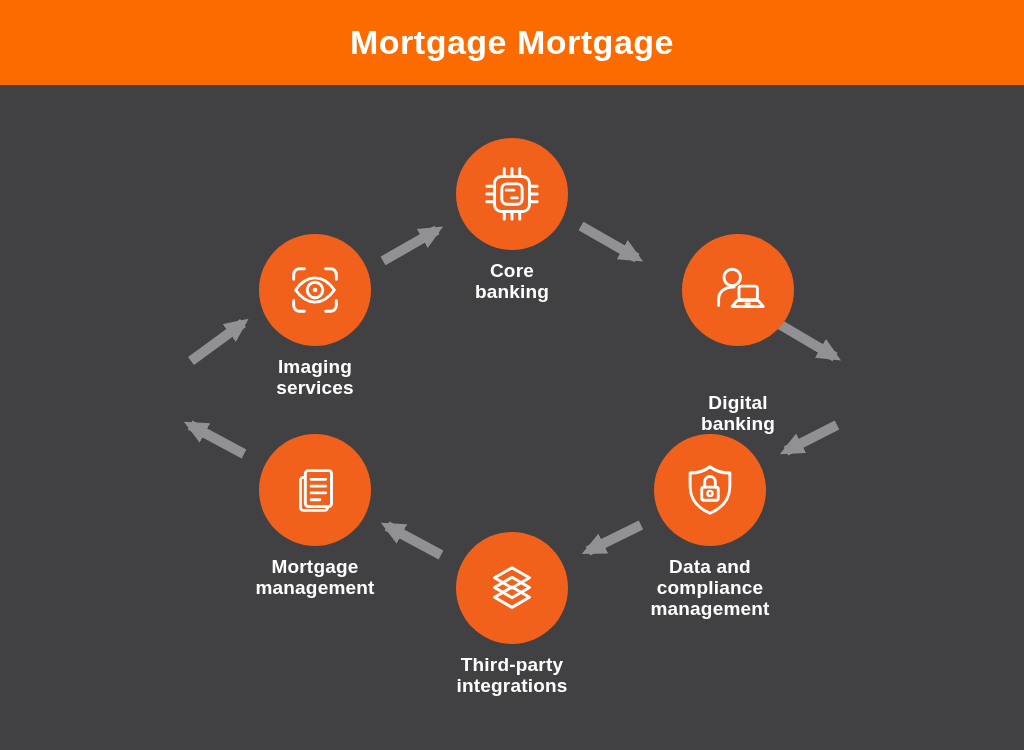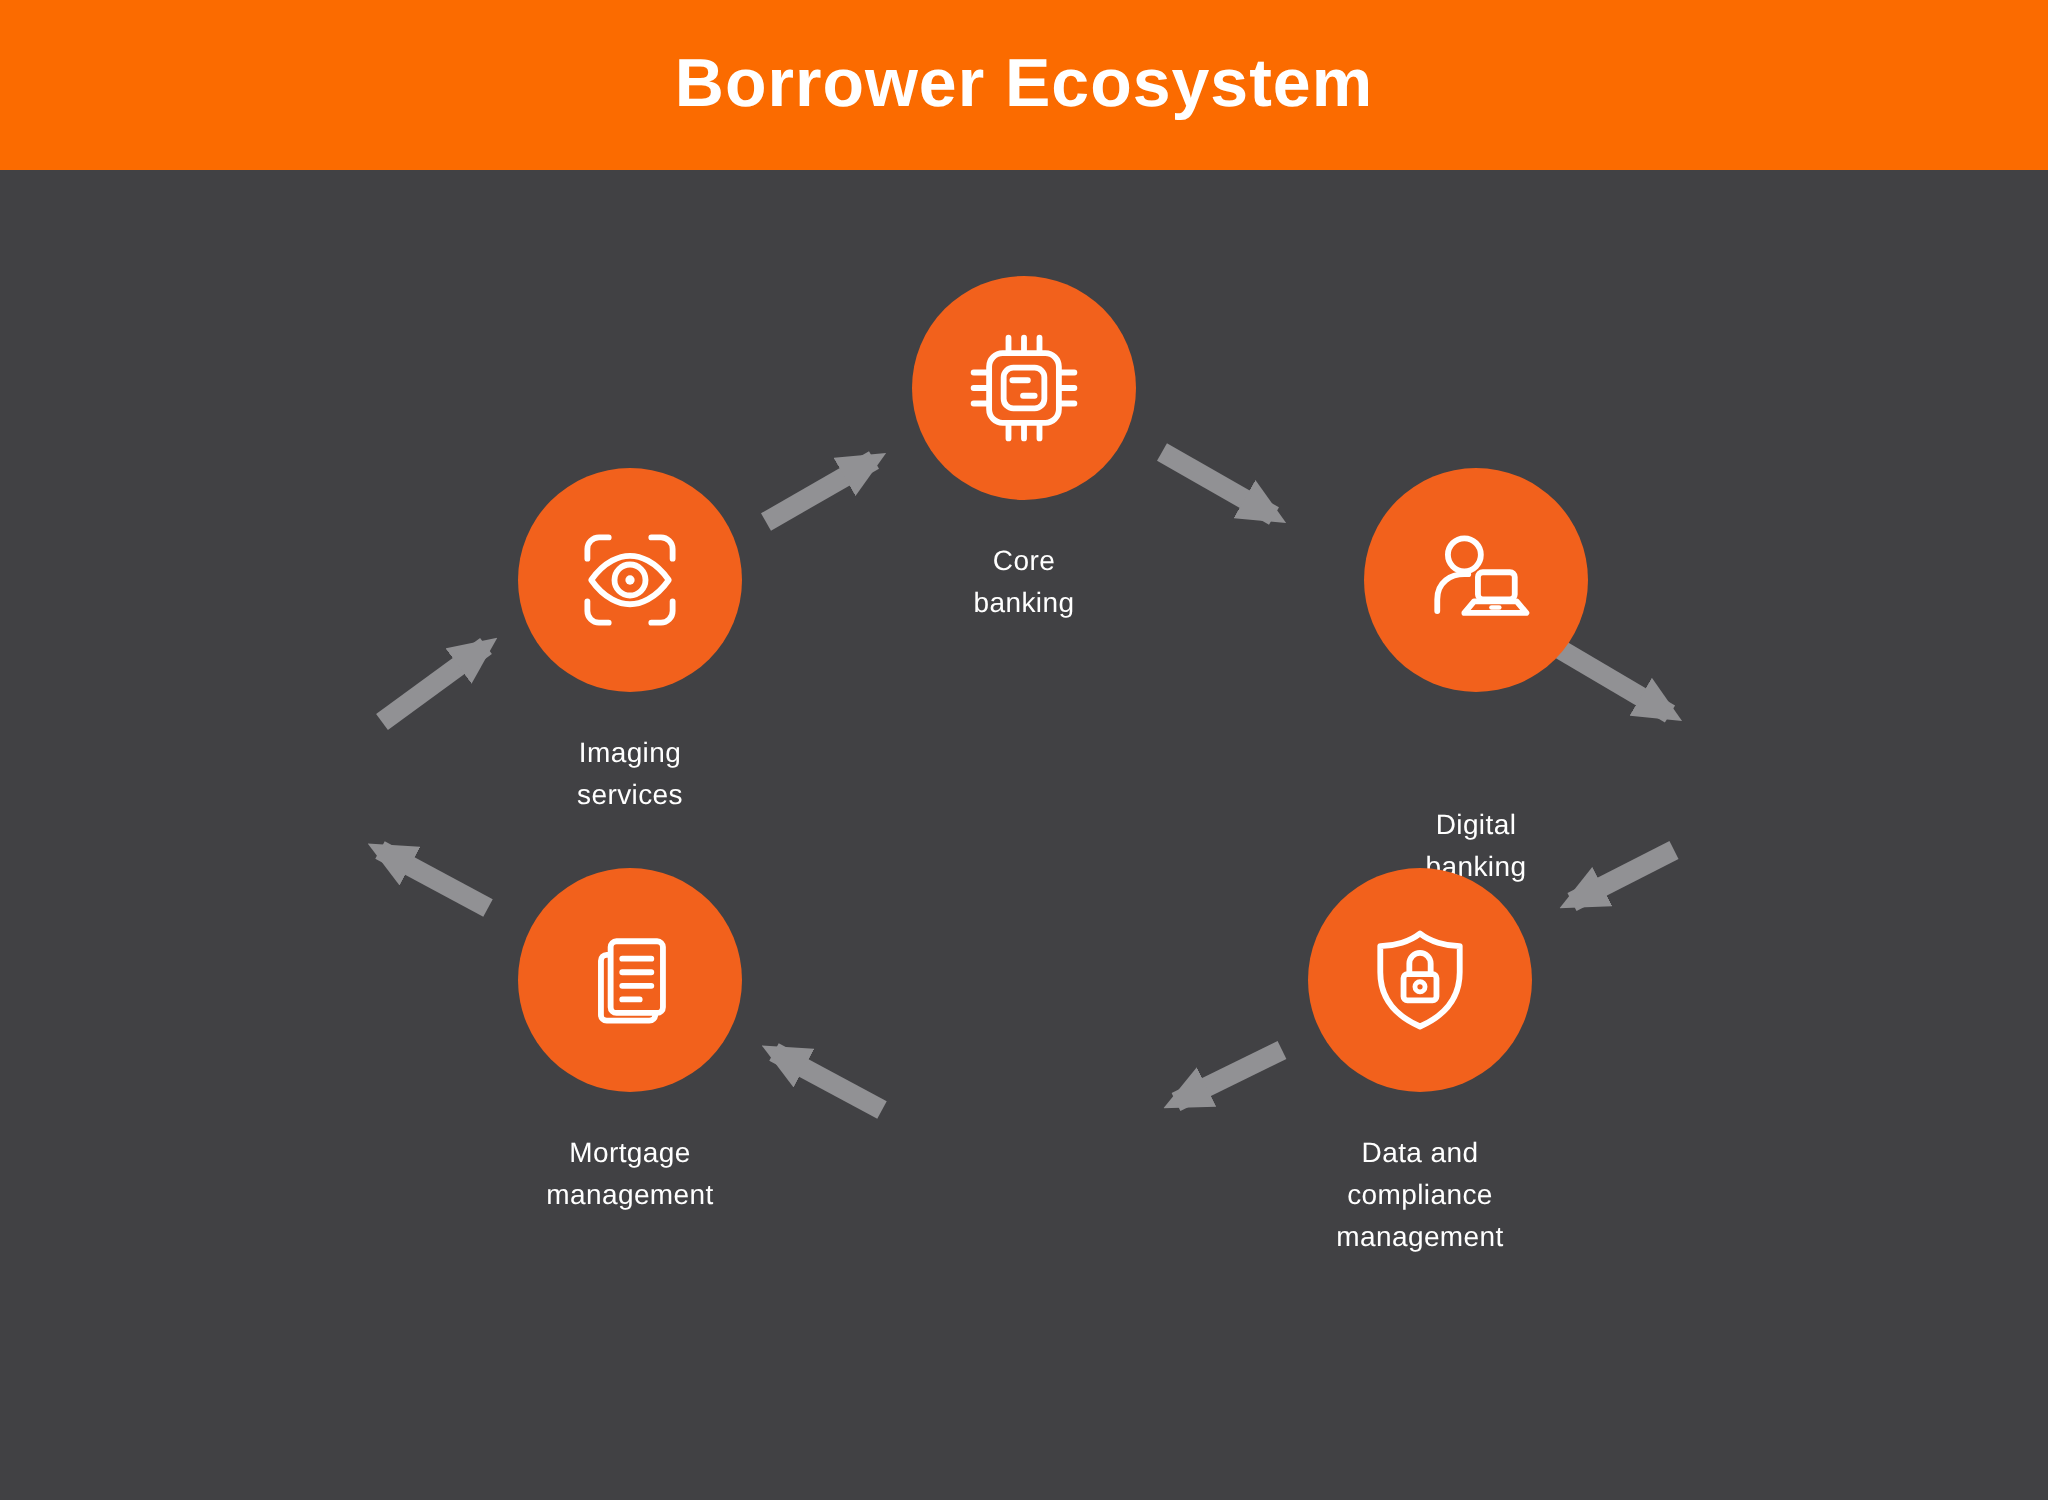--- a/index.html
+++ b/index.html
@@ -35,44 +35,44 @@
     text-align:center;
   }
   .circle{
     width:112px;height:112px;border-radius:50%;
     background:var(--node-bg);
     display:flex;align-items:center;justify-content:center;
     flex:0 0 auto;
   }
   .circle svg{display:block;}
   .node-label{
-    margin-top:20px;
+    margin-top:10px;
     color:var(--text);
-    font-size:14px;
+    font-size:19px;
     line-height:21px;
-    font-weight:400;
+    font-weight:700;
     letter-spacing:0.2px;
     white-space:pre-line;
   }
   
   .node-core      {left:422px;top:53px;}
   .node-digital   {left:648px;top:149px;gap:36px;}
   .node-borrower  {left:817px;top:249px;}
   .node-risk      {left:620px;top:349px;}
   .node-third     {left:422px;top:447px;}
   .node-document  {left:225px;top:349px;}
   .node-data      {left:27px; top:249px;}
   .node-imaging   {left:225px;top:149px;}
   .icon-stroke{fill:none;stroke:#fff;stroke-width:3;stroke-linecap:round;stroke-linejoin:round;}
 </style>
 </head>
 <body>
 
 <div class="header">
-  <h1>Borrower Ecosystem</h1>
+  <h1>Mortgage Mortgage</h1>
 </div>
 
 <div class="stage">
 
   <svg class="arrows" width="1024" height="750" viewBox="0 0 1024 750">
     <defs>
       <marker id="ah" viewBox="0 0 24 22" refX="17" refY="11" markerWidth="24" markerHeight="22" orient="auto" markerUnits="userSpaceOnUse">
         <path d="M0,0 L24,11 L0,22 Z" fill="var(--arrow)"></path>
       </marker>
     </defs>
@@ -132,20 +132,33 @@
           <rect x="23.5" y="29" width="17" height="13.5" rx="2"></rect>
           <circle cx="32" cy="35.5" r="2.6" stroke-width="2.5"></circle>
         </g>
       </svg>
     </div>
     <div class="node-label">Data and
 compliance
 management</div>
   </div>
 
+  <div class="node node-third">
+    <div class="circle">
+      <svg width="62" height="62" viewBox="0 0 64 64">
+        <g class="icon-stroke">
+          <path d="M32,11 L50,21.5 L32,32 L14,21.5 Z"></path>
+          <path d="M32,21 L50,31.5 L32,42 L14,31.5 Z"></path>
+          <path d="M32,31 L50,41.5 L32,52 L14,41.5 Z"></path>
+        </g>
+      </svg>
+    </div>
+    <div class="node-label">Third-party
+integrations</div>
+  </div>
 
   <div class="node node-document">
     <div class="circle">
       <svg width="62" height="62" viewBox="0 0 64 64">
         <g class="icon-stroke">
           <rect x="17" y="19" width="28" height="34" rx="3"></rect>
           <rect x="22" y="12" width="27" height="37" rx="3" style="fill:var(--node-bg,#f2611c)"></rect>
           <path d="M28,21 h15 M28,28 h15 M28,35 h15 M28,42 h9"></path>
         </g>
       </svg>

